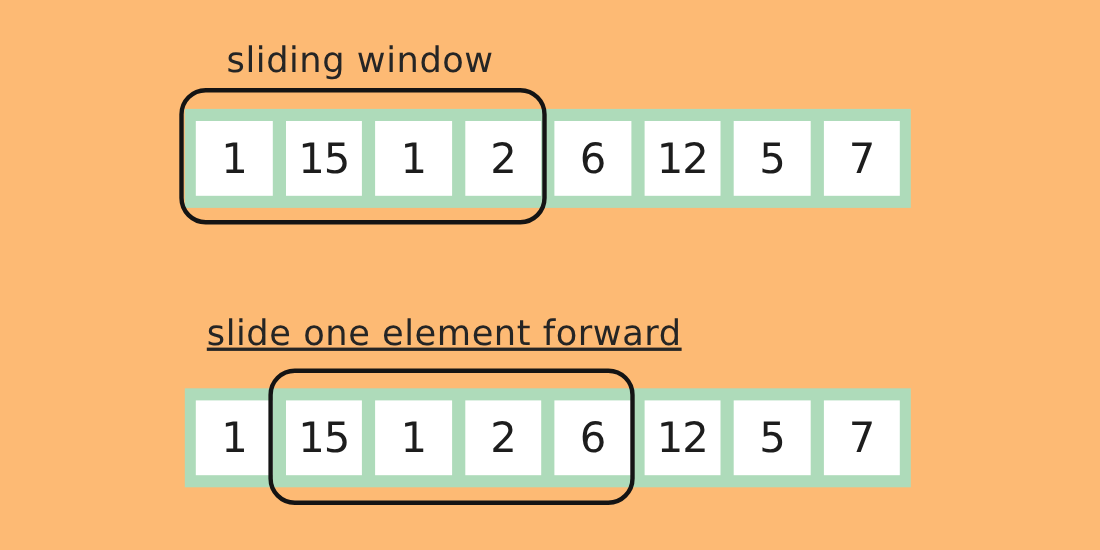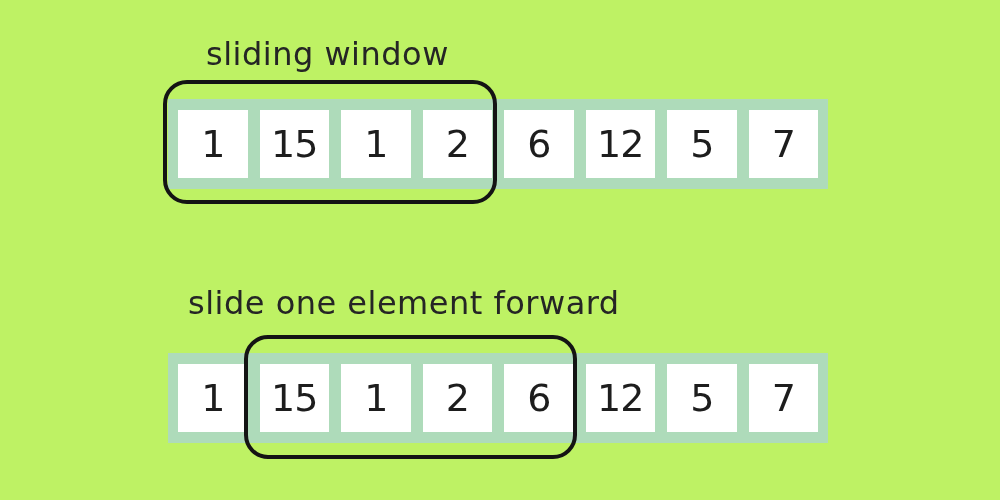--- a/index.html
+++ b/index.html
@@ -9,38 +9,39 @@
   body {
     width: 1000px;
     height: 500px;
     background: #ffffff;
     font-family: "DejaVu Sans", "Liberation Sans", sans-serif;
   }
   .canvas {
     position: relative;
     width: 1000px;
     height: 500px;
-    background: #bef264;
+    background: #fdba74;
     overflow: hidden;
   }
   .diagram-label {
     position: absolute;
     font-size: 32px;
     line-height: 1;
     color: #252525;
     letter-spacing: 0.5px;
     white-space: nowrap;
   }
   #label-top {
     left: 206px;
     top: 38px;
   }
   #label-bottom {
     left: 188px;
     top: 287px;
+    text-decoration: underline;
   }
   .strip {
     position: absolute;
     left: 168px;
     width: 660px;
     height: 90px;
     background: #aedbba;
     display: flex;
     gap: 12px;
     padding: 11px 10px;

